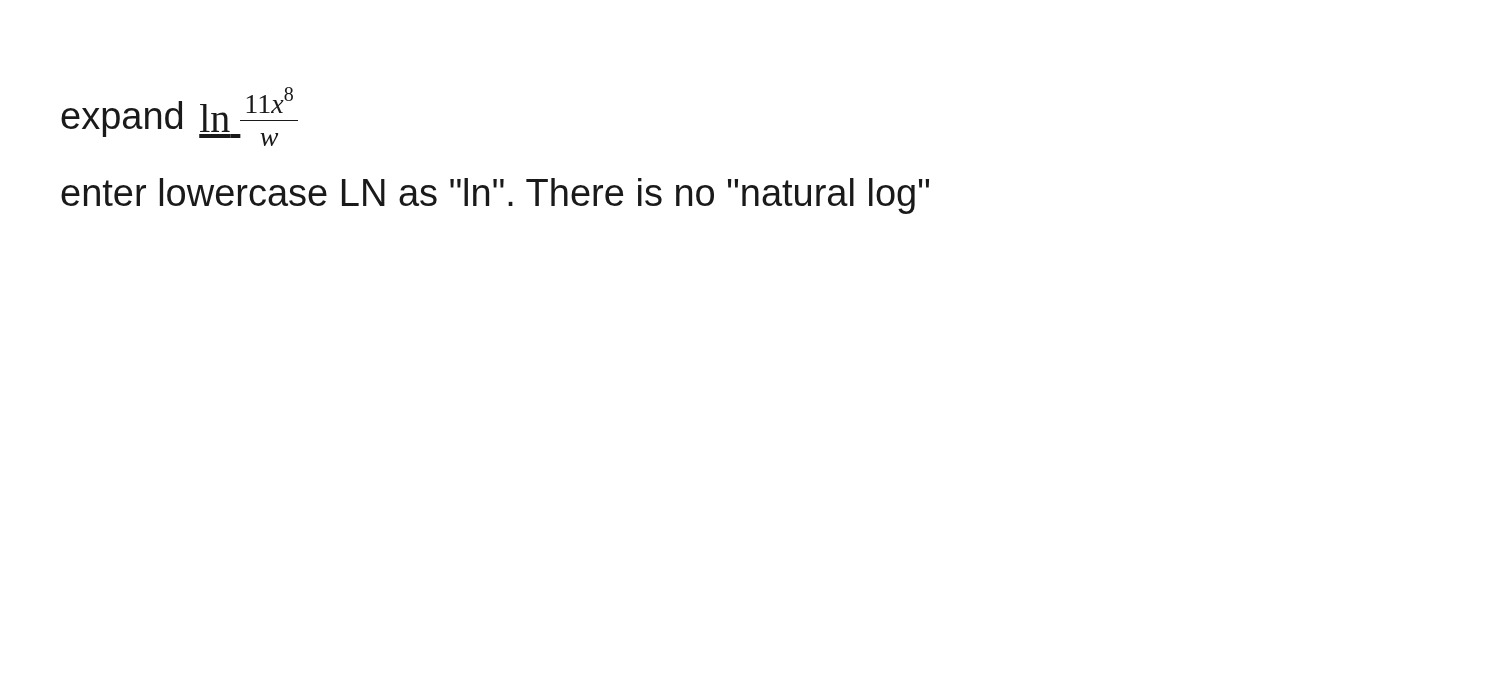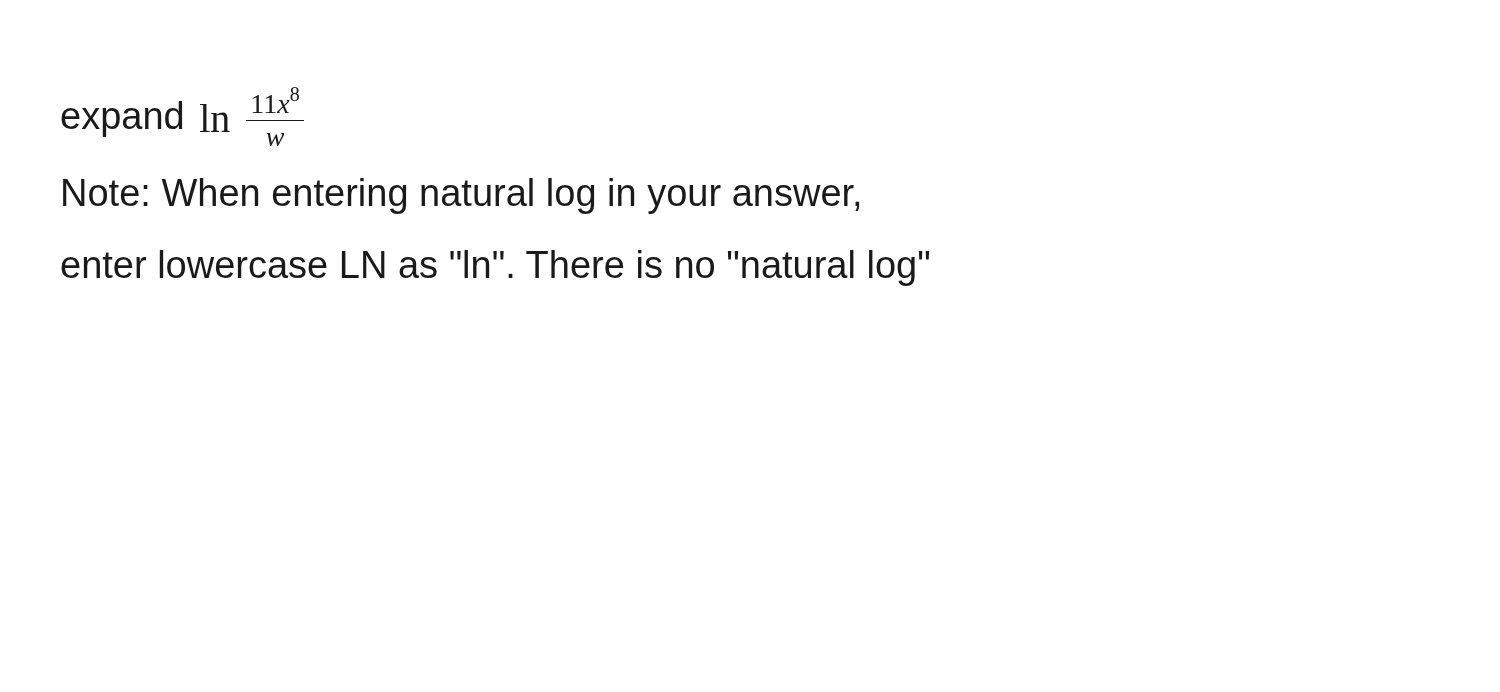--- a/index.html
+++ b/index.html
@@ -25,29 +25,29 @@
     }
     .inline-text {
       display: inline;
     }
     .math-ln {
       font-family: "Times New Roman", Times, serif;
       font-size: 40px;
       display: inline-block;
       vertical-align: middle;
       margin: 0 8px 0 4px;
+      text-decoration: underline;
     }
     .ln-symbol {
       font-weight: 400;
     }
     .fraction {
       display: inline-block;
       vertical-align: middle;
       text-align: center;
-      margin-left: 6px;
       font-family: "Times New Roman", Times, serif;
       font-style: italic;
       position: relative;
       top: -4px;
     }
     .fraction .num {
       display: block;
       font-size: 28px;
       border-bottom: 1.5px solid #1a1a1a;
       padding: 0 4px 2px 4px;
@@ -84,18 +84,15 @@
     <span class="inline-text">expand </span>
     <span class="math-ln">
       <span class="ln-symbol">ln</span>
       <span class="fraction">
         <span class="num"><span class="coef">11</span><span class="var">x</span><span class="exp">8</span></span>
         <span class="den"><span class="var">w</span></span>
       </span>
     </span>
   </div>
   <div class="paragraph">
-    <span class="inline-text">Note: When entering natural log in your answer,</span>
-  </div>
-  <div class="paragraph">
     <span class="inline-text">enter lowercase LN as "ln". There is no "natural log"</span>
   </div>
 </div>
 
 </body></html>

